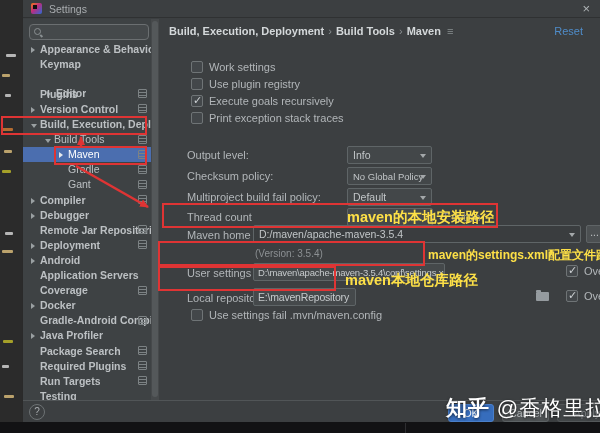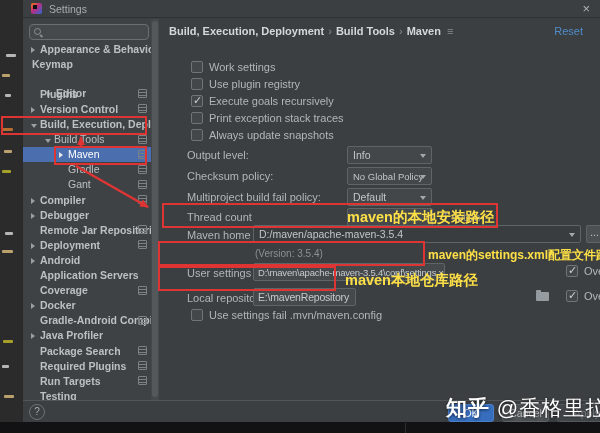--- a/index.html
+++ b/index.html
@@ -115,21 +115,21 @@
 
     <div class="left-col">
       <div class="searchbox">
         <span class="mag"></span>
       </div>
       <div class="tree" id="tree">
           <div class="srow bold" style="top: 0px; padding-left: 8px;">
             <span class="chev r"></span>
             <span class="slabel">Appearance &amp; Behavior</span>
           </div>
-          <div class="srow bold" style="top: 15.1px; padding-left: 0;">
+          <div class="srow bold" style="top: 15.1px; padding-left: 8px;">
             <span class="chev"></span>
             <span class="slabel">Keymap</span>
           </div>
           <div class="srow bold" style="top: 44px; padding-left: 24px;">
             <span class="chev r"></span>
             <span class="slabel">Editor</span>
           </div>
           <div class="srow bold" style="top: 45.3px; padding-left: 8px;">
             <span class="chev"></span>
             <span class="slabel">Plugins</span>
@@ -250,24 +250,20 @@
           <span class="cb"></span>
           <span>Use plugin registry</span>
         </div>
       <div class="cbrow" style="left:32px;top:76px">
           <span class="cb on"></span>
           <span>Execute goals recursively</span>
         </div>
       <div class="cbrow" style="left:32px;top:93px">
           <span class="cb"></span>
           <span>Print exception stack traces</span>
-        </div>
-      <div class="cbrow" style="left:32px;top:110px">
-          <span class="cb"></span>
-          <span>Always update snapshots</span>
         </div>
 
       <span class="lbl" style="left:28px;top:130px">Output level:</span>
       <div class="combo" style="left:188px;top:127px;width:85px">
           <span>Info</span>
           <span class="arr"></span>
         </div>
 
       <span class="lbl" style="left:28px;top:151px">Checksum policy:</span>
       <div class="combo" style="left:188px;top:148px;width:85px">

